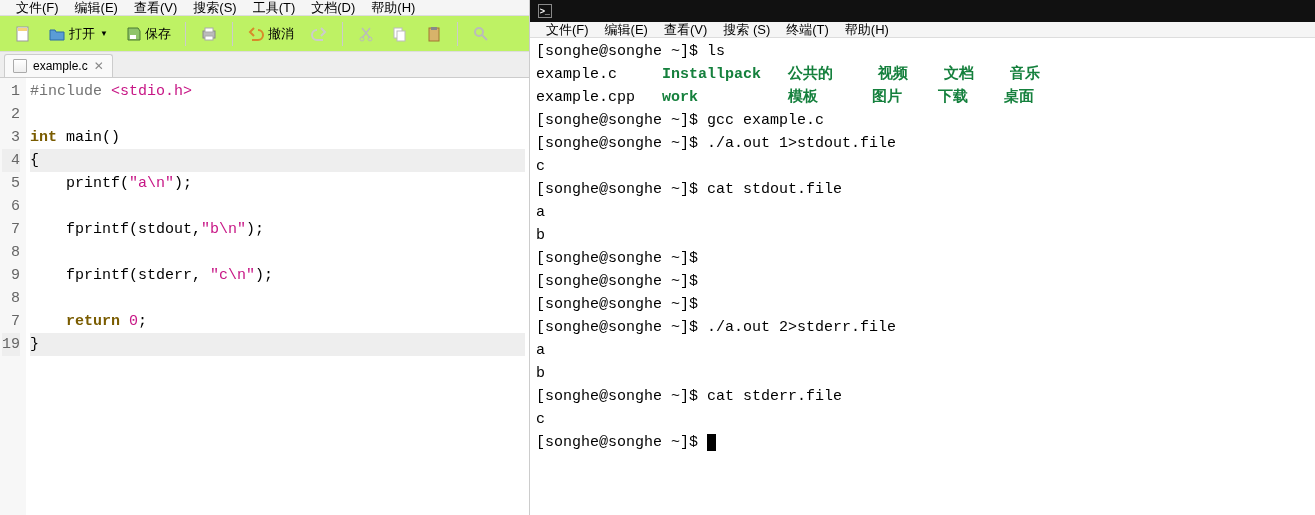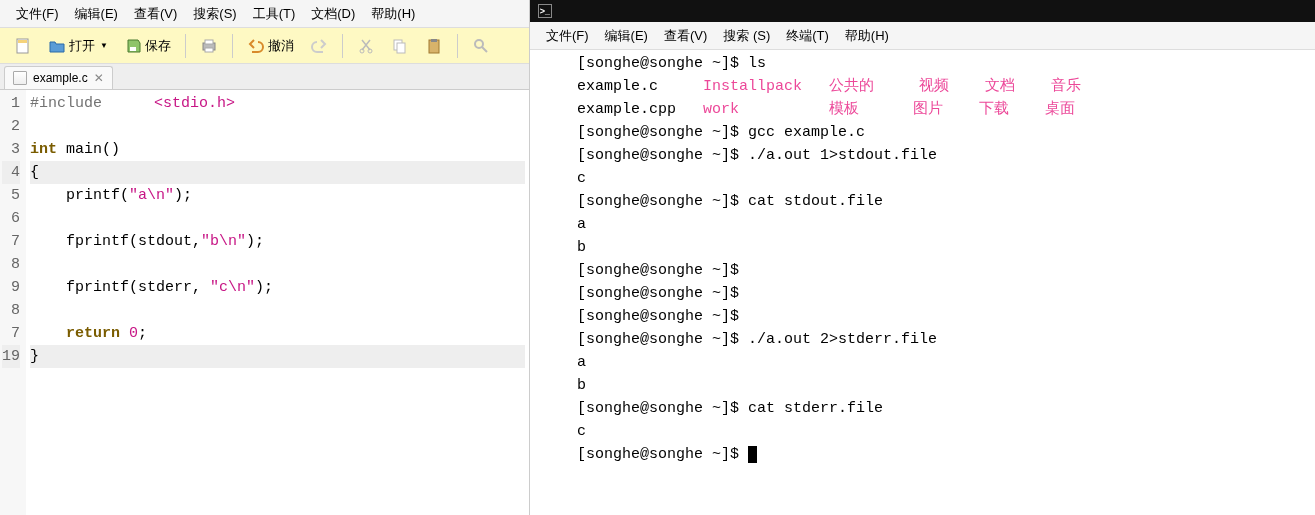--- a/index.html
+++ b/index.html
@@ -1,52 +1,52 @@
 <!DOCTYPE html>
 <html><head>
 <meta charset="utf-8">
 <style>
 * { margin: 0; padding: 0; box-sizing: border-box; }
 body { font-family: sans-serif; font-size: 13px; display: flex; width: 1315px; height: 515px; background: #f0f0f0; }
 
 .editor-pane { width: 530px; display: flex; flex-direction: column; border-right: 1px solid #ccc; background: #fff; }
 .terminal-pane { flex: 1; display: flex; flex-direction: column; background: #fff; }
 
-.menubar { display: flex; padding: 3px 8px; background: #f5f5f5; border-bottom: 1px solid #ddd; height: 28px; align-items: center; }
+.menubar { display: flex; padding: 3px 8px; background: #f5f5f5; border-bottom: 1px solid #ddd; height: 16px; align-items: center; }
 .menu-item { padding: 2px 8px; cursor: pointer; font-size: 13px; }
 
-.toolbar { display: flex; padding: 4px 8px; background: #fef9c3; border-bottom: 1px solid #ddd; height: 36px; align-items: center; gap: 4px; }
+.toolbar { display: flex; padding: 4px 8px; background: #bef264; border-bottom: 1px solid #ddd; height: 36px; align-items: center; gap: 4px; }
 .tb-btn { display: inline-flex; align-items: center; gap: 3px; padding: 4px 6px; cursor: pointer; border-radius: 2px; }
 .tb-icon { width: 18px; height: 18px; display: inline-flex; align-items: center; justify-content: center; }
 .tb-sep { width: 1px; height: 24px; background: #ccc; margin: 0 4px; }
 .dropdown-arrow { font-size: 8px; margin-left: 2px; }
 
 .tab-bar { display: flex; background: #eee; border-bottom: 1px solid #ccc; height: 26px; }
 .tab { display: flex; align-items: center; padding: 3px 8px; background: #f9f9f9; border: 1px solid #ccc; border-bottom: none; border-top-left-radius: 3px; border-top-right-radius: 3px; margin: 2px 2px 0 4px; gap: 6px; font-size: 12px; }
 .tab-close { cursor: pointer; color: #888; font-size: 12px; }
 .tab-fileicon { width: 14px; height: 14px; background: linear-gradient(#fff, #eee); border: 1px solid #aaa; border-radius: 1px; }
 
 .code-area { flex: 1; display: flex; font-family: "Courier New", monospace; font-size: 15px; line-height: 23px; overflow: auto; }
 .gutter { text-align: right; padding: 2px 6px 0 2px; color: #666; background: #f7f7f7; user-select: none; }
 .gutter div { height: 23px; }
 .code-lines { padding: 2px 4px 0 4px; white-space: pre; flex: 1; }
 .code-lines div { height: 23px; }
 .tok-pp { color: #737373; }
-.tok-inc { color: #c71585; margin-left: 43px; }
+.tok-inc { color: #c71585; }
 .tok-kw { color: #7a5c00; font-weight: bold; }
 .tok-str { color: #c71585; }
 .tok-num { color: #c71585; }
 .line-hl { background: #eee; }
 
 .term-titlebar { background: #111; color: #fff; display: flex; align-items: center; height: 22px; padding: 0 8px; font-weight: bold; font-size: 13px; }
 .term-titlebar .tt-icon { width: 14px; height: 14px; border: 1px solid #888; margin-right: 8px; display:inline-flex; align-items:center; justify-content:center; font-size:9px;}
 .term-titlebar .tt-title { flex: 1; text-align: center; }
 
-.terminal-body { flex: 1; font-family: "Courier New", monospace; font-size: 15px; line-height: 23px; padding: 2px 6px; white-space: pre; overflow: auto; background: #fff; color: #000; margin-left: 41px; }
-.term-blue { color: #ec4899; font-weight: normal; }
+.terminal-body { flex: 1; font-family: "Courier New", monospace; font-size: 15px; line-height: 23px; padding: 2px 6px; white-space: pre; overflow: auto; background: #fff; color: #000; }
+.term-blue { color: #15803d; font-weight: bold; }
 .cursor-block { display: inline-block; width: 9px; height: 17px; background: #000; vertical-align: text-bottom; }
 </style>
 </head>
 <body>
 
 <div class="editor-pane">
   <div class="menubar">
     <span class="menu-item">文件(F)</span>
     <span class="menu-item">编辑(E)</span>
     <span class="menu-item">查看(V)</span>

